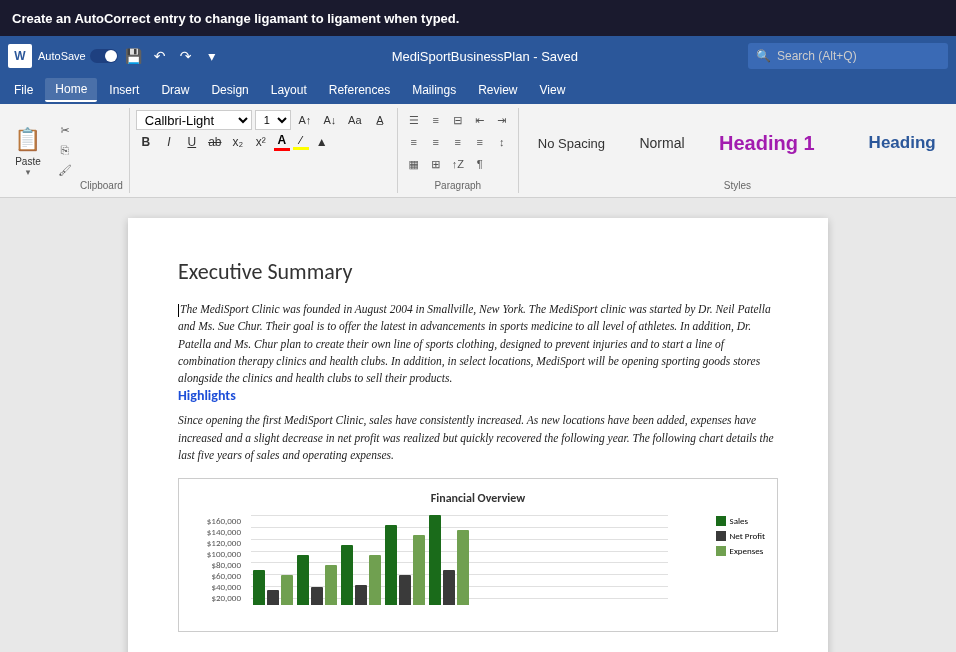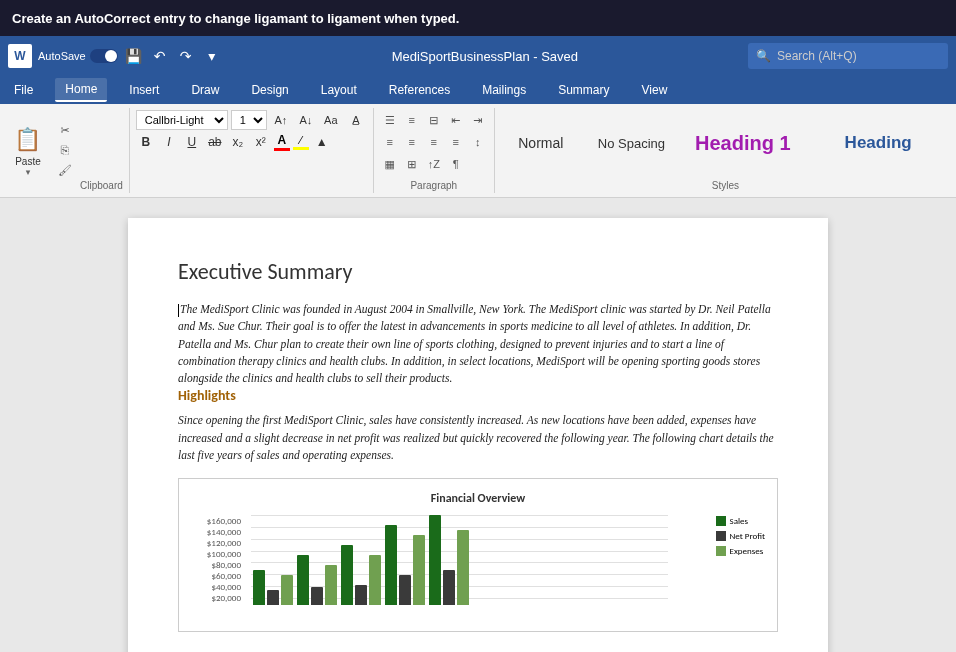--- a/index.html
+++ b/index.html
@@ -111,21 +111,21 @@
       font-size: 12px;
     }
 
     
     .menu-bar {
       background: #2b579a;
       height: 28px;
       display: flex;
       align-items: center;
       padding: 0 4px;
-      gap: 12px;
+      gap: 2px;
     }
     .menu-item {
       color: white;
       font-size: 12px;
       padding: 4px 10px;
       cursor: pointer;
       border-radius: 2px;
     }
     .menu-item:hover, .menu-item.active {
       background: rgba(255,255,255,0.2);
@@ -204,25 +204,25 @@
       border-right: 1px solid #d0d0d0;
       gap: 2px;
     }
     .font-row1, .font-row2 {
       display: flex;
       align-items: center;
       gap: 3px;
     }
     .font-select {
       height: 20px;
-      font-size: 11px;
+      font-size: 13px;
       border: 1px solid #ccc;
       background: white;
       padding: 0 4px;
-      width: 92px;
+      width: 116px;
     }
     .font-size-select {
       height: 20px;
       font-size: 11px;
       border: 1px solid #ccc;
       background: white;
       padding: 0 4px;
       width: 36px;
     }
     .font-btn {
@@ -347,21 +347,21 @@
     .doc-body {
       font-size: 11.5px;
       line-height: 1.5;
       color: #222;
       font-family: 'Times New Roman', Times, serif;
       font-style: italic;
     }
     .doc-highlight-h {
       font-size: 14px;
       font-weight: bold;
-      color: #a16207;
+      color: #1d4ed8;
       font-style: normal;
       margin-bottom: 8px;
       font-family: 'Calibri', 'Segoe UI', sans-serif;
     }
     .doc-body2 {
       font-size: 11.5px;
       line-height: 1.5;
       color: #222;
       font-family: 'Times New Roman', Times, serif;
       font-style: italic;
@@ -491,21 +491,21 @@
 
   <div class="menu-bar">
     <div class="menu-item">File</div>
     <div class="menu-item active">Home</div>
     <div class="menu-item">Insert</div>
     <div class="menu-item">Draw</div>
     <div class="menu-item">Design</div>
     <div class="menu-item">Layout</div>
     <div class="menu-item">References</div>
     <div class="menu-item">Mailings</div>
-    <div class="menu-item">Summary</div>
+    <div class="menu-item">Review</div>
     <div class="menu-item">View</div>
   </div>
 
   <div class="ribbon">
 
     <div class="clipboard-group">
       <div class="paste-btn">
         <div class="paste-icon">📋</div>
         <div class="paste-label">Paste</div>
         <div style="font-size:9px;color:#666;">▾</div>
@@ -570,24 +570,24 @@
         <div class="para-btn">⊞</div>
         <div class="para-btn">↑Z</div>
         <div class="para-btn">¶</div>
       </div>
       <div class="ribbon-group-label">Paragraph</div>
     </div>
 
     <div class="styles-group">
       <div class="styles-row">
         <div class="style-item">
-          <span class="style-normal">Normal</span>
+          <span class="style-nospacing">No Spacing</span>
         </div>
         <div class="style-item">
-          <span class="style-nospacing">No Spacing</span>
+          <span class="style-normal">Normal</span>
         </div>
         <div class="style-item">
           <span class="style-heading1">Heading 1</span>
         </div>
         <div class="style-item">
           <span class="style-heading2">Heading</span>
         </div>
       </div>
       <div class="ribbon-group-label">Styles</div>
     </div>

